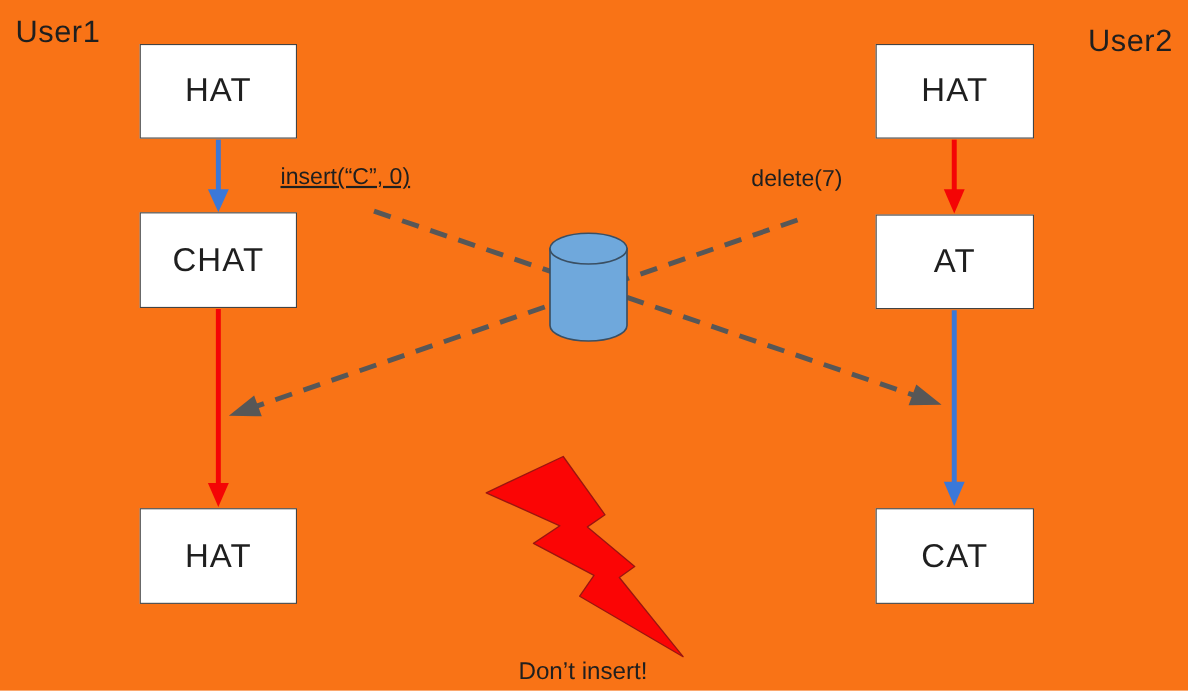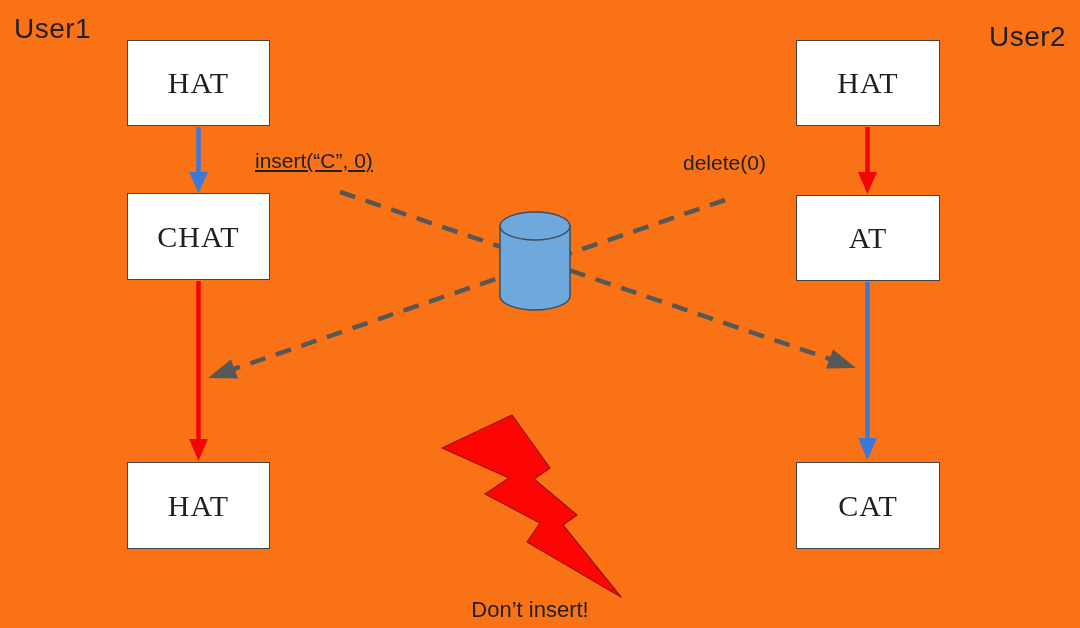--- a/index.html
+++ b/index.html
@@ -31,21 +31,20 @@
     position: absolute;
     background: #ffffff;
     border: 1.4px solid var(--box-border);
     display: flex;
     align-items: center;
     justify-content: center;
     font-size: 30px;
     color: var(--text);
     letter-spacing: 1px;
     box-sizing: border-box;
-    font-family: Liberation Serif, serif;
   }
   .op-label {
     position: absolute;
     font-size: 21px;
     color: var(--text);
     white-space: nowrap;
   }
   .warning-label {
     position: absolute;
     left: 430px;
@@ -118,17 +117,17 @@
 
   <div class="state-box" style="left:127px; top:40px;  width:143px; height:86px;">HAT</div>
   <div class="state-box" style="left:127px; top:193px; width:143px; height:87px;">CHAT</div>
   <div class="state-box" style="left:127px; top:462px; width:143px; height:87px;">HAT</div>
 
   <div class="state-box" style="left:796px; top:40px;  width:144px; height:86px;">HAT</div>
   <div class="state-box" style="left:796px; top:195px; width:144px; height:86px;">AT</div>
   <div class="state-box" style="left:796px; top:462px; width:144px; height:87px;">CAT</div>
 
   <div class="op-label" style="left:255px; top:149px;text-decoration:underline;">insert(“C”, 0)</div>
-  <div class="op-label" style="left:683px; top:151px;">delete(0)</div>
+  <div class="op-label" style="left:683px; top:151px;">delete(7)</div>
 
   <div class="warning-label">Don’t insert!</div>
 
 </div>
 
 </body></html>

